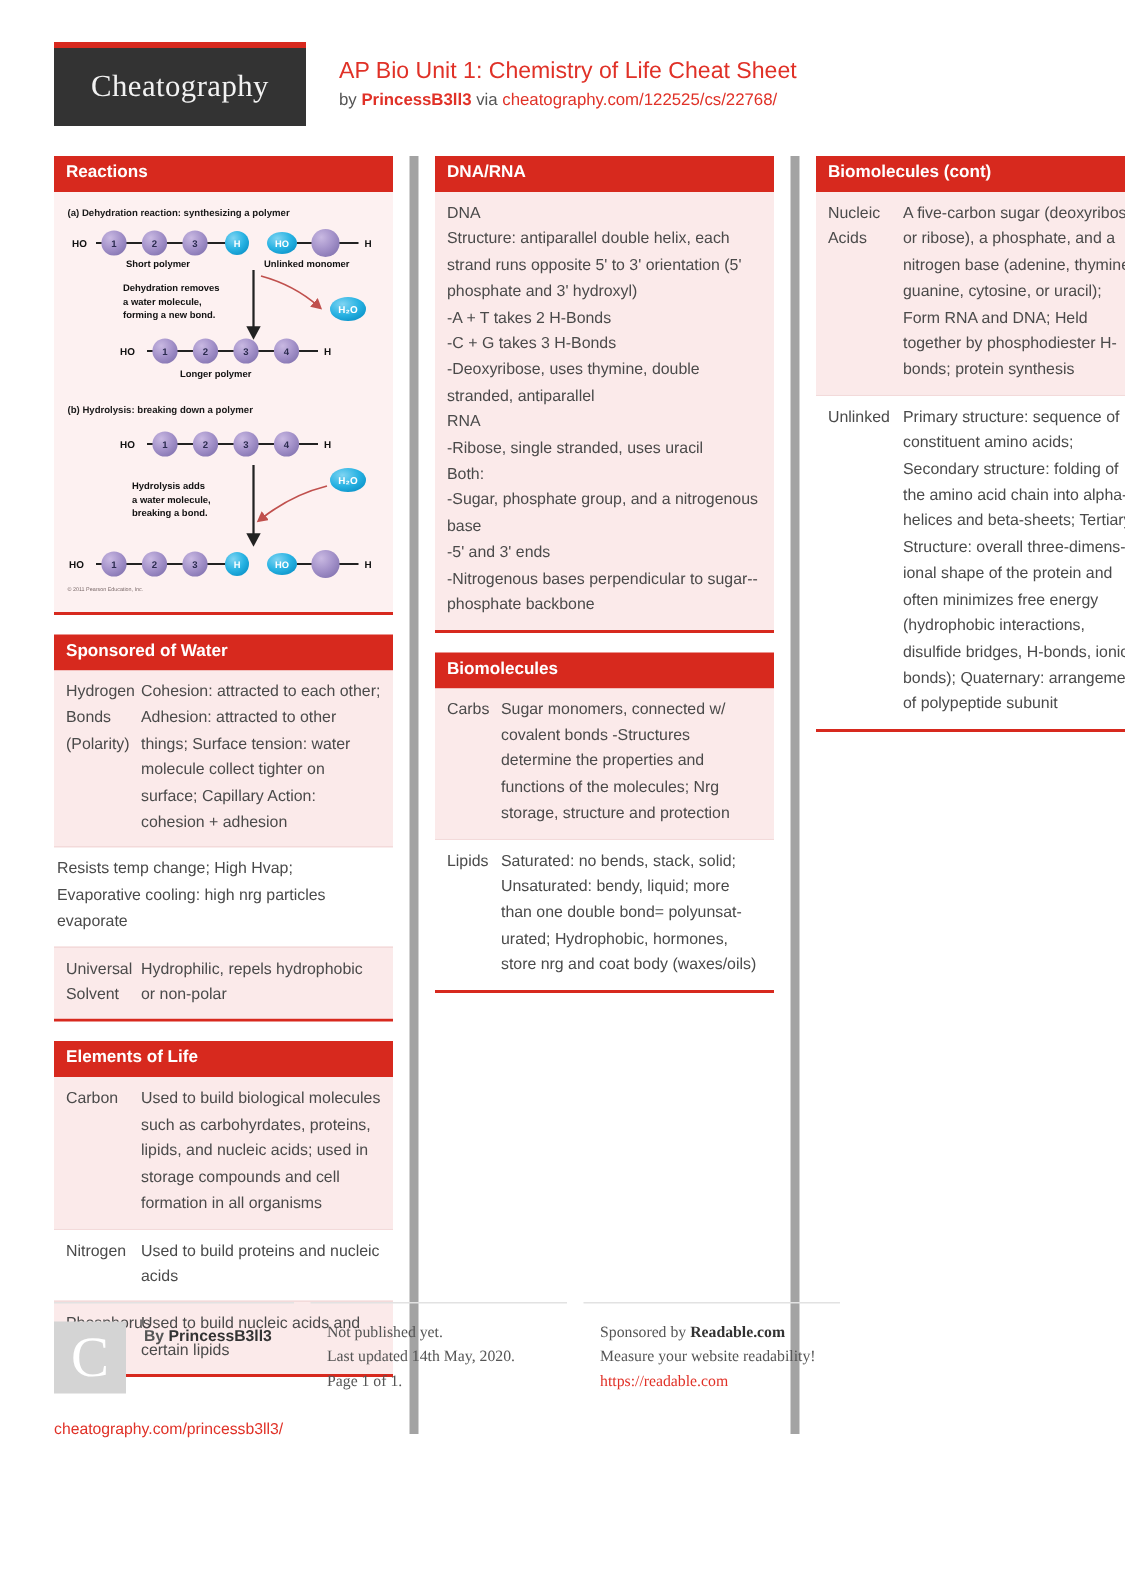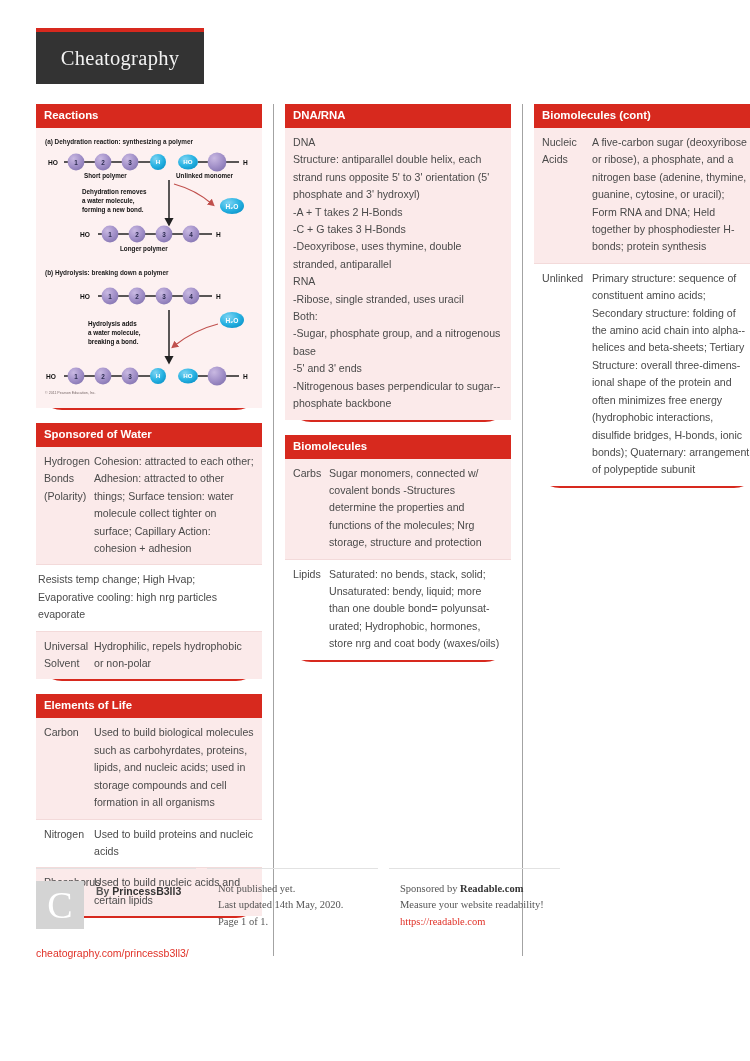--- a/index.html
+++ b/index.html
@@ -20,25 +20,25 @@
   .title-wrap{margin-left:22px;padding-top:10px;}
   .sheet-title{color:#e03127;font-size:15.4px;line-height:19px;font-weight:400;}
   .byline{font-size:11.2px;color:#555;line-height:17px;margin-top:2px;}
   .byline .author{color:#e03127;font-weight:bold;}
   .byline .via{color:#555;}
   .byline .src{color:#e03127;}
 
   
   .cols{display:flex;margin-top:14px;height:852px;}
   .col{width:226px;position:relative;}
-  .col + .col{margin-left:11px;padding-left:11px;border-left:1px solid #a3a3a3;}
+  .col + .col{margin-left:11px;padding-left:11px;border-left:6px solid #a3a3a3;}
   .col-inner{width:226px;}
 
   
-  .card{margin-bottom:13px;border-bottom:2.5px solid #d7291e;border-radius:26px;}
+  .card{margin-bottom:13px;border-bottom:2.5px solid #d7291e;}
   .card-head{background:#d7291e;color:#ffffff;font-size:11.4px;font-weight:bold;
              padding:5px 8px 6px 8px;line-height:13px;}
   .row{display:flex;font-size:10.6px;line-height:17.4px;}
   .row.odd{background:#fbeaea;}
   .row.even{background:#ffffff;}
   .row + .row{border-top:1px solid #f3dada;}
   .cell-k{width:56px;flex:0 0 56px;padding:6px 6px 7px 8px;box-sizing:border-box;color:#4a4a4a;}
   .cell-v{flex:1;padding:6px 8px 7px 2px;box-sizing:border-box;color:#4a4a4a;}
   .row.full .cell-v{padding-left:8px;}
 
@@ -59,20 +59,29 @@
   .f-strong{color:#333;font-weight:bold;}
 </style>
 </head>
 <body>
 
 <div class="page">
 
   <div class="header">
     <div class="logo-box">
       <span class="logo-text">Cheatography</span>
+    </div>
+    <div class="title-wrap">
+      <div class="sheet-title">AP Bio Unit 1: Chemistry of Life Cheat Sheet</div>
+      <div class="byline">
+        <span class="via">by</span>
+        <span class="author">PrincessB3ll3</span>
+        <span class="via">via</span>
+        <span class="src">cheatography.com/122525/cs/22768/</span>
+      </div>
     </div>
   </div>
 
   <div class="cols">
 
     <div class="col">
       <div class="col-inner">
 
         <div class="card">
           <div class="card-head">Reactions</div>

